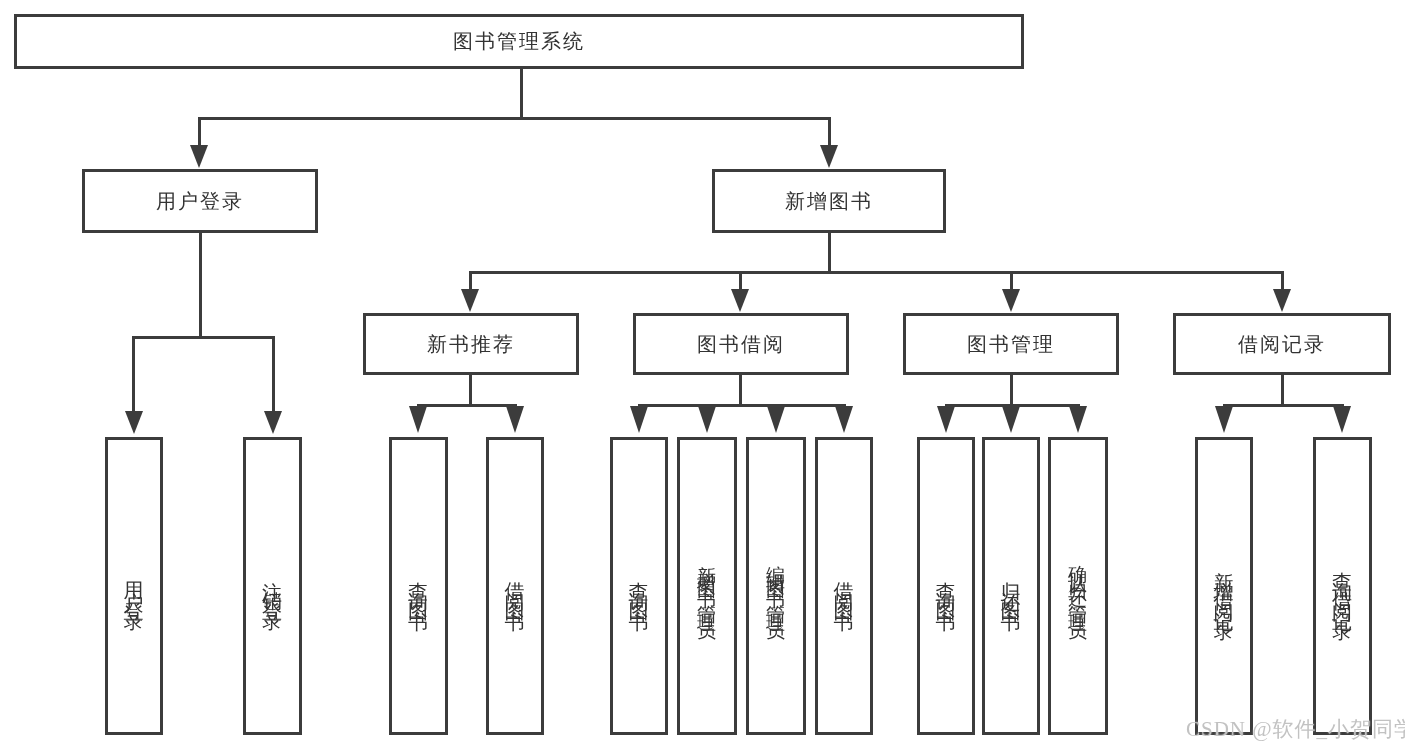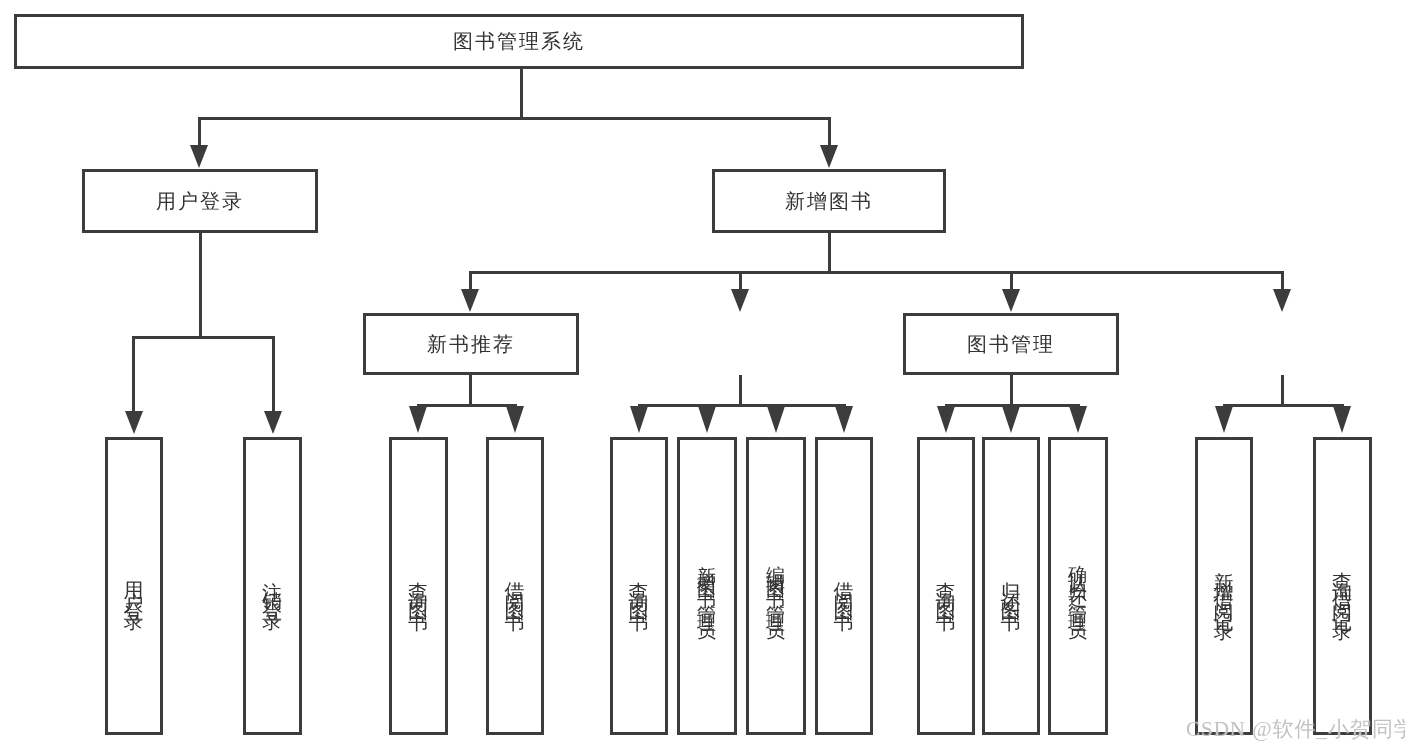--- a/index.html
+++ b/index.html
@@ -64,21 +64,23 @@
   <div class="line v" style="left:469px;top:271px;height:19px;"></div>
   <div class="line v" style="left:739px;top:271px;height:19px;"></div>
   <div class="line v" style="left:1010px;top:271px;height:19px;"></div>
   <div class="line v" style="left:1281px;top:271px;height:19px;"></div>
   <div class="arrow" style="left:461px;top:289px;"></div>
   <div class="arrow" style="left:731px;top:289px;"></div>
   <div class="arrow" style="left:1002px;top:289px;"></div>
   <div class="arrow" style="left:1273px;top:289px;"></div>
 
   <div class="node" style="left:363px;top:313px;width:216px;height:62px;text-align:right;">新书推荐</div>
+  <div class="node" style="left:633px;top:313px;width:216px;height:62px;">图书借阅</div>
   <div class="node" style="left:903px;top:313px;width:216px;height:62px;">图书管理</div>
+  <div class="node" style="left:1173px;top:313px;width:218px;height:62px;">借阅记录</div>
 
   <div class="line v" style="left:469px;top:375px;height:29px;"></div>
   <div class="line h" style="left:417px;top:404px;width:100px;"></div>
   <div class="arrow long" style="left:409px;top:406px;"></div>
   <div class="arrow long" style="left:506px;top:406px;"></div>
 
   <div class="line v" style="left:739px;top:375px;height:29px;"></div>
   <div class="line h" style="left:638px;top:404px;width:208px;"></div>
   <div class="arrow long" style="left:630px;top:406px;"></div>
   <div class="arrow long" style="left:698px;top:406px;"></div>

